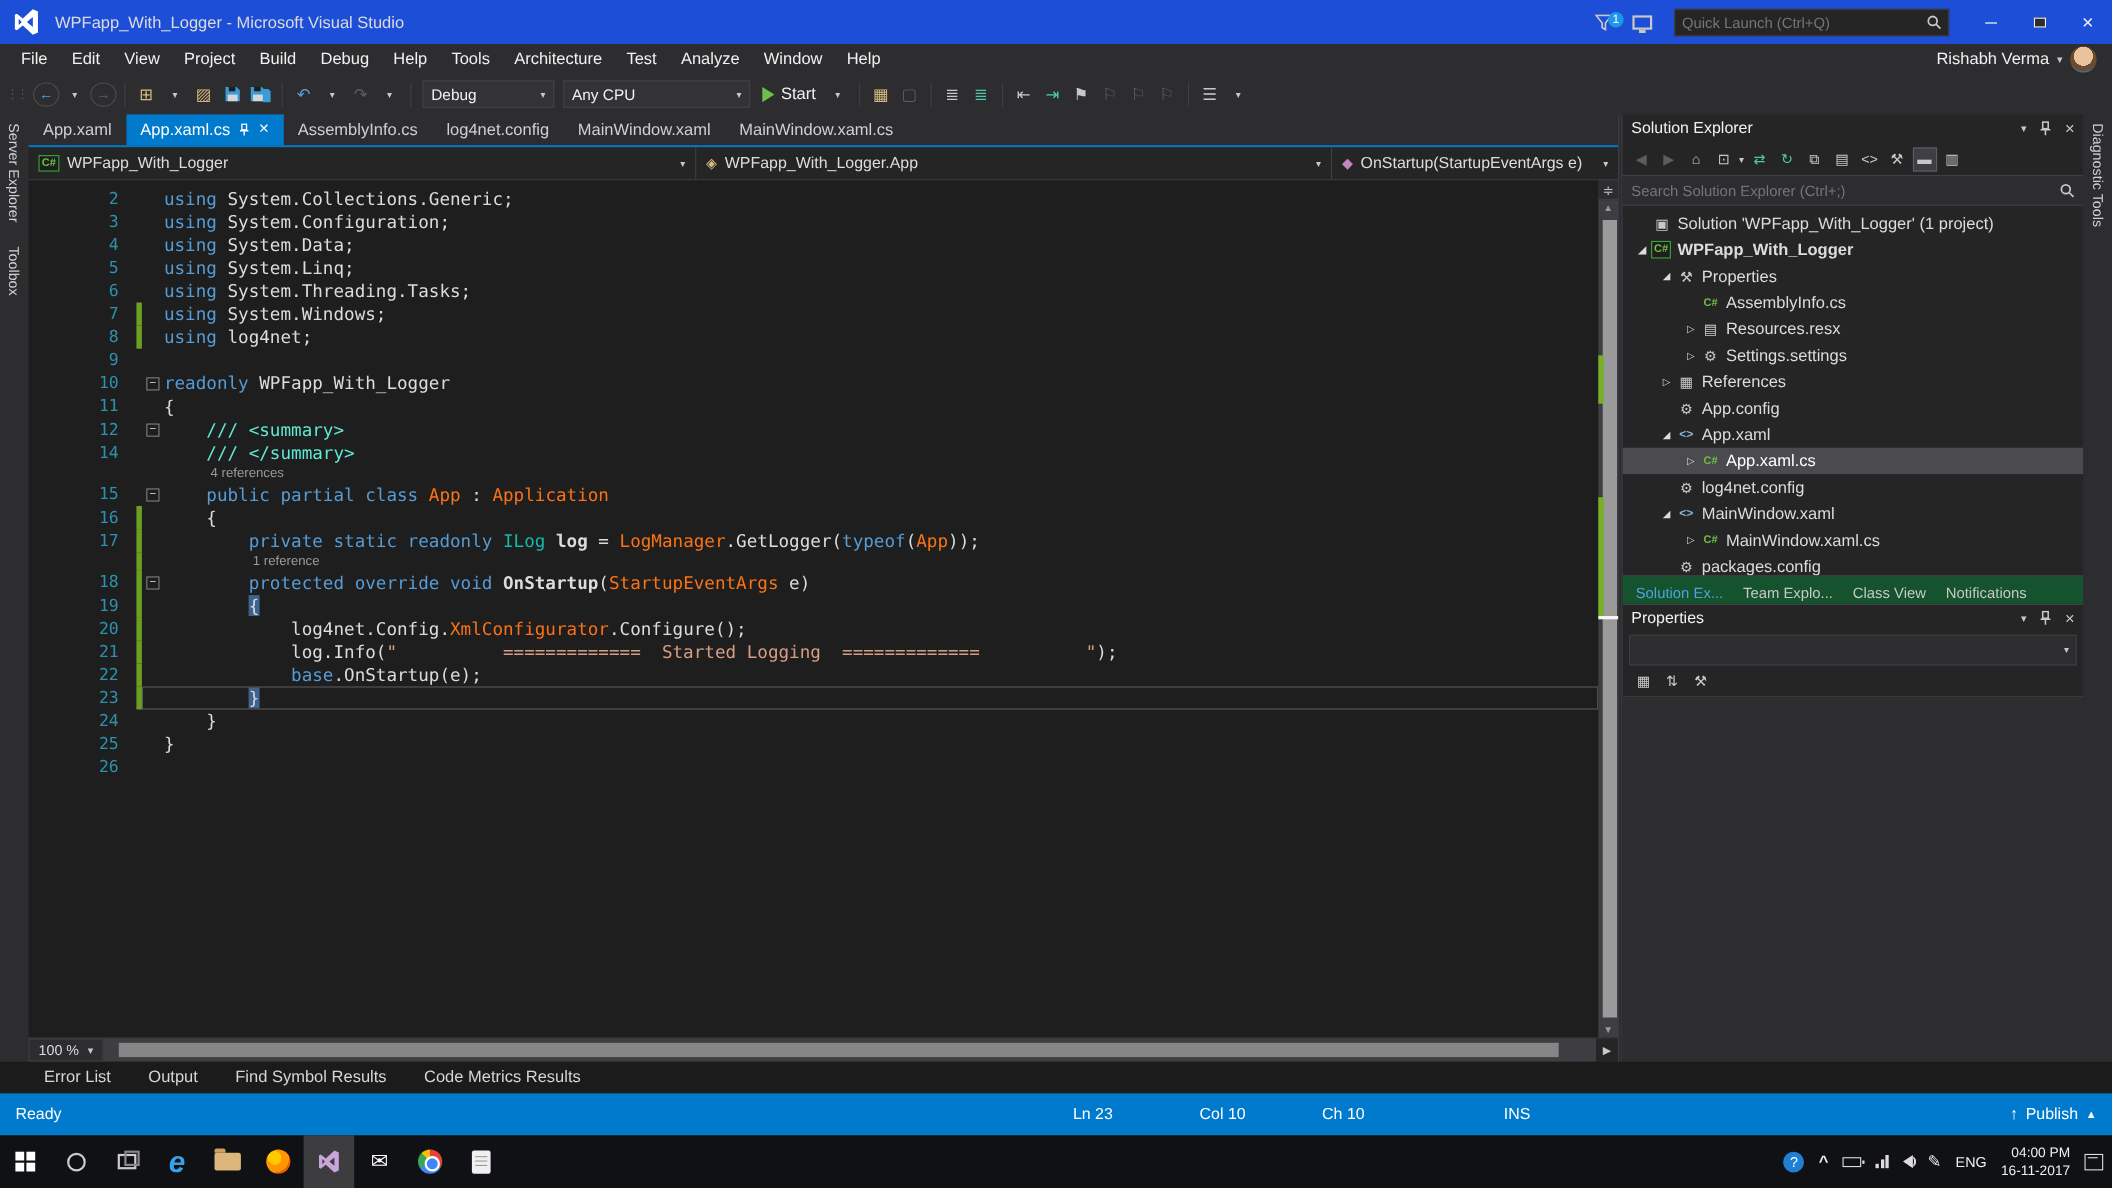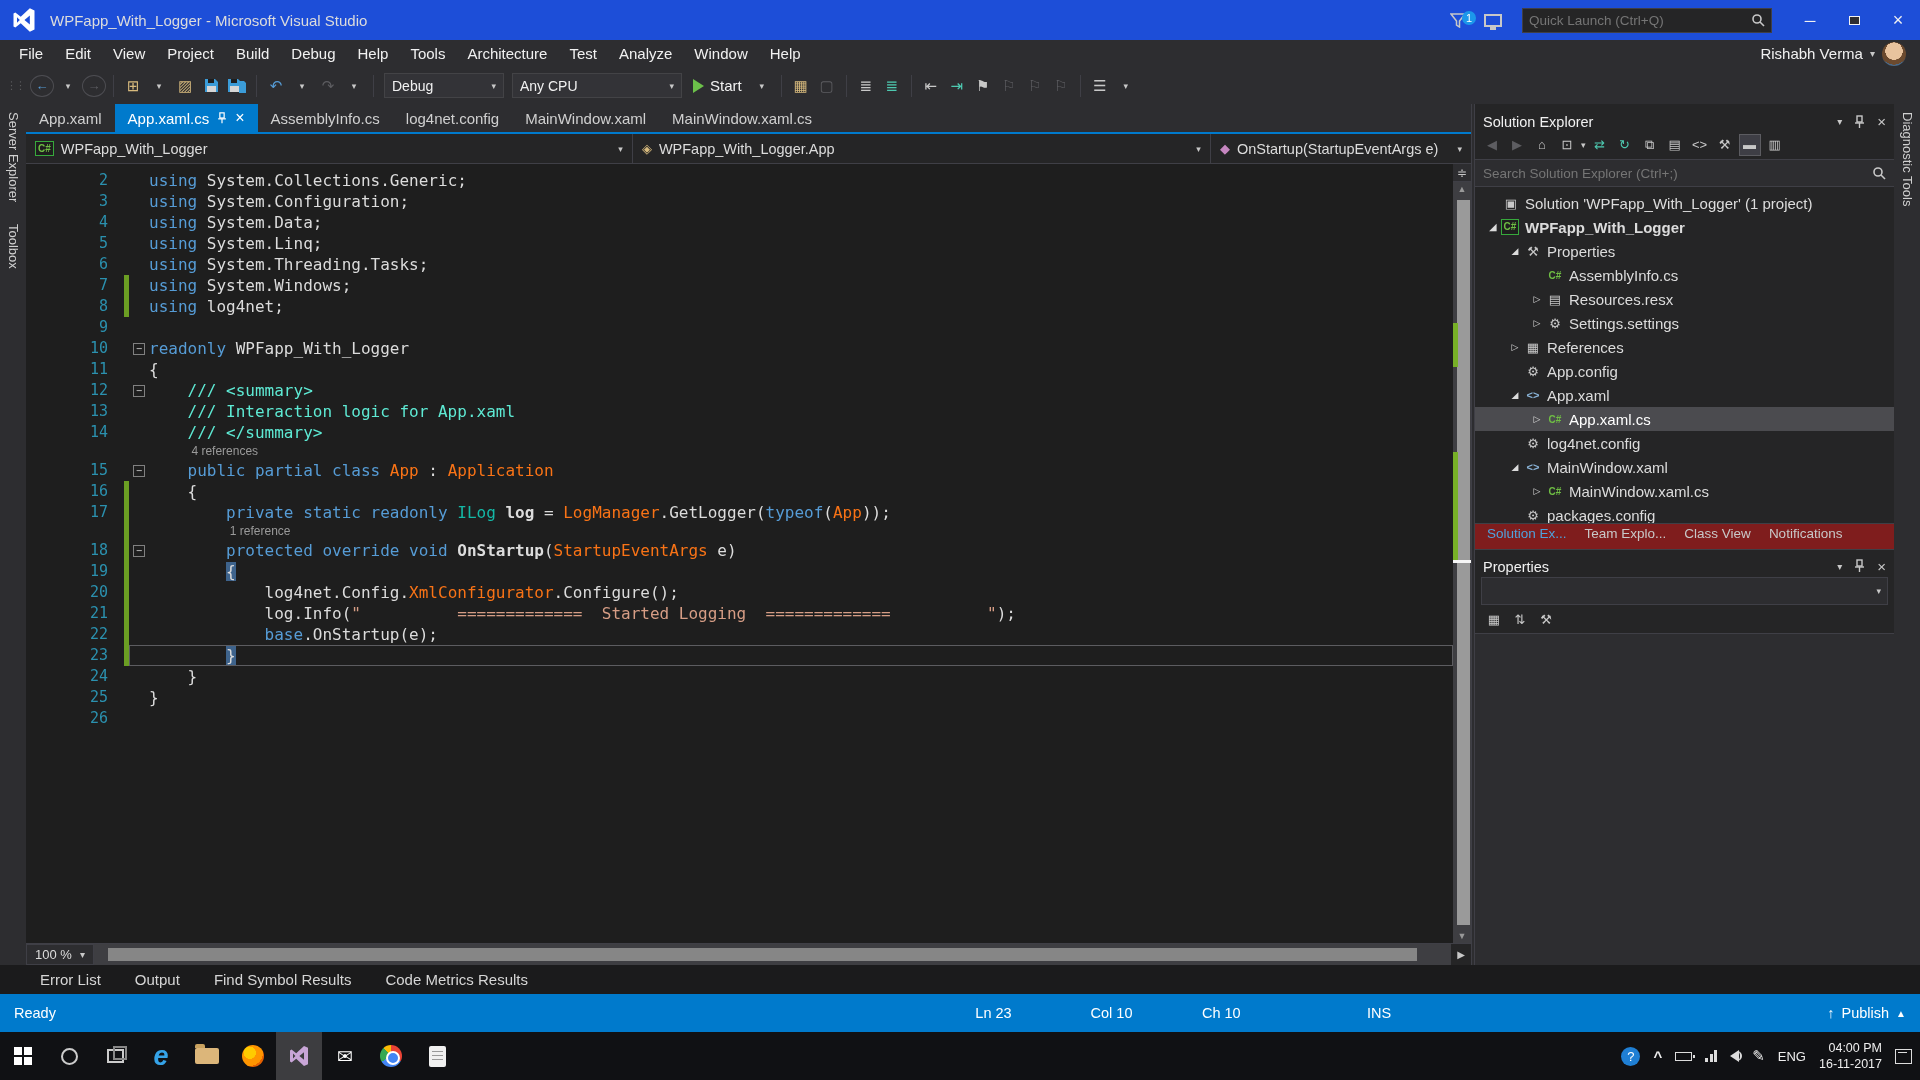--- a/index.html
+++ b/index.html
@@ -70,38 +70,38 @@
   .vthumb{position:absolute;left:4px;right:1px;top:36px;bottom:18px;background:#9a9a9a}
   .amark{position:absolute;left:0;width:5px;background:#77b027}
   .wline{position:absolute;left:0;right:0;height:3px;background:#f5f5f5}
   .hbar{height:22px;background:#252526;display:flex;align-items:center;border-top:1px solid #3f3f46}
   .zoombox{display:flex;align-items:center;gap:8px;background:#2d2d30;border:1px solid #3f3f46;height:100%;padding:0 8px;font-size:13px;color:#dcdcdc}
   .htrack{flex:1;height:100%;position:relative;background:#3e3e42}
   .hthumb{position:absolute;top:4px;bottom:4px;left:14px;right:34px;background:#868686}
   .harrow{width:20px;text-align:center;color:#c8c8c8;font-size:10px}
   .rsplit{width:3px;background:#2d2d30;border-left:1px solid #3f3f46}
   .right-col{width:420px;background:#252526;display:flex;flex-direction:column;border-left:1px solid #3f3f46}
-  .panel-head{height:26px;display:flex;align-items:flex-end;padding:0 8px;color:#f1f1f1;font-size:14.5px}
+  .panel-head{height:26px;display:flex;align-items:center;padding:0 8px;color:#f1f1f1;font-size:14.5px}
   .ph-icons{margin-left:auto;display:flex;align-items:center;gap:12px;color:#c8c8c8}
   .se-toolbar{height:30px;display:flex;align-items:center;padding:0 6px;gap:3px;border-bottom:1px solid #3f3f46}
   .sei{min-width:22px;height:22px;display:flex;align-items:center;justify-content:center;color:#c8c8c8;font-size:13px}
   .sei.dim{color:#5d5d61}.sei.teal{color:#4ec9b0}
   .sei.active{background:#3e3e45;border:1px solid #5c5c61}
   .se-search{height:27px;margin:0;border-bottom:1px solid #3f3f46;display:flex;align-items:center;background:#2d2d30;padding:0 8px}
   .se-search input{flex:1;background:transparent;border:none;outline:none;color:#999;font-size:13.5px;font-family:"Liberation Sans",sans-serif}
   .tree{flex:1;overflow:hidden;padding-top:4px}
   .trow{height:24px;display:flex;align-items:center;color:#dcdcdc;font-size:15px;position:relative}
   .trow.sel{background:#4b4b4f;color:#fff}
   .arrow{width:16px;flex:none;text-align:center;font-size:9px;color:#dcdcdc}
   .tico{width:20px;flex:none;text-align:center;font-size:13px;color:#c8c8c8}
   .tico.i-cs{font-size:10px;font-weight:bold;color:#6fbe44}
   .tico.i-csproj{font-size:10px;font-weight:bold;color:#6fbe44;border:1px solid #37a93c;line-height:14px;width:18px;margin-right:2px;background:#1e1e1e}
   .tico.i-xaml{font-size:11px;font-weight:bold;color:#8ab4d8}
   .trow.bold{font-weight:bold}
-  .se-tabs{height:26px;display:flex;align-items:flex-start;gap:2px;border-top:1px solid #3f3f46;padding:0 4px;background:#7f1d1d}
+  .se-tabs{height:26px;display:flex;align-items:flex-end;gap:2px;border-top:1px solid #3f3f46;padding:0 4px;background:#14532d}
   .setab{padding:2px 8px;font-size:13.5px;color:#c8c8c8}
   .setab.act{color:#4ea3dd}
   .props-head{border-top:1px solid #3f3f46}
   .props-combo{height:28px;margin:2px 6px;background:#2d2d30;border:1px solid #3f3f46;display:flex;align-items:center;padding:0 6px}
   .props-combo .cdd{margin-left:auto;font-size:9px;color:#c8c8c8}
   .props-toolbar{height:27px;display:flex;align-items:center;gap:4px;padding:0 8px;border-bottom:1px solid #3f3f46}
   .props-empty{flex:1;background:#2d2d30}
   .bottom-tabs{height:29px;background:#1b1b1c;display:flex;align-items:center;padding-left:40px;gap:34px}
   .btab{color:#d6d6d6;font-size:15px}
   .statusbar{height:38px;background:#007acc;position:relative;display:flex;align-items:center;color:#fff;font-size:14.5px}
@@ -399,28 +399,20 @@
             <span class="ln">12</span>
             <span class="chg"></span>
             <span class="body">
               <span class="fold">
                 <span class="foldbox">−</span>
               </span>
               <pre><span class="c">    /// &lt;summary&gt;</span></pre>
             </span>
           </div>
           <div class="cl">
-            <span class="ln">13</span>
-            <span class="chg"></span>
-            <span class="body">
-              <span class="fold"></span>
-              <pre><span class="c">    /// Interaction logic for App.xaml</span></pre>
-            </span>
-          </div>
-          <div class="cl">
             <span class="ln">14</span>
             <span class="chg"></span>
             <span class="body">
               <span class="fold"></span>
               <pre><span class="c">    /// &lt;/summary&gt;</span></pre>
             </span>
           </div>
           <div class="cl lens-row">
             <span class="ln"></span>
             <span class="chg"></span>

